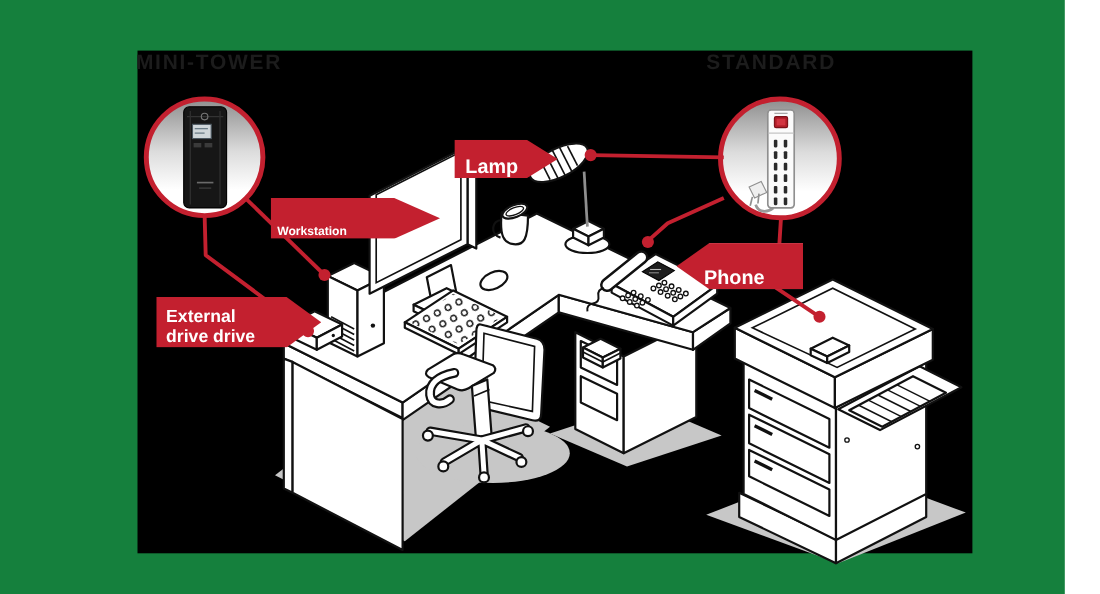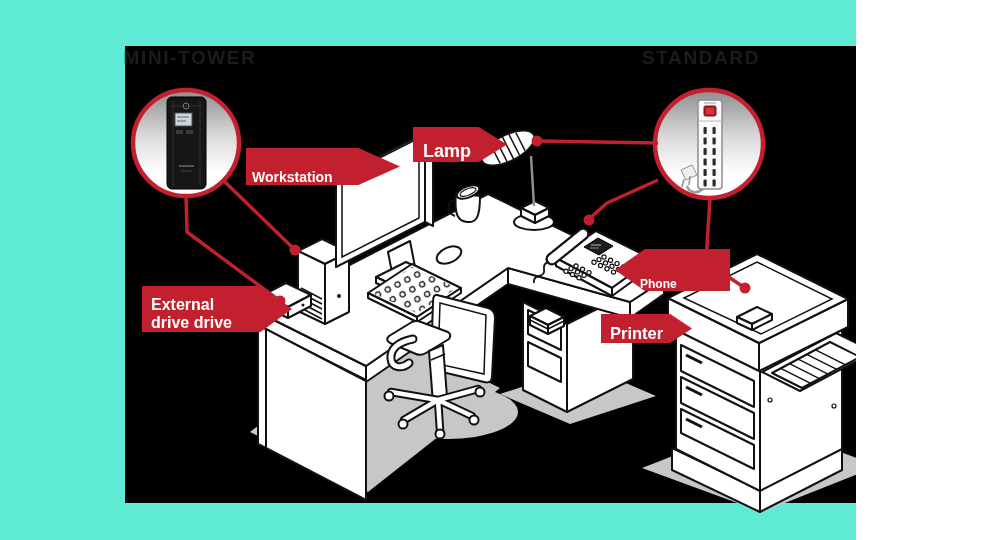--- a/index.html
+++ b/index.html
@@ -1,37 +1,37 @@
 <!DOCTYPE html>
 <html style="--accent: #c3202f;"><head>
 <meta charset="utf-8">
 <style>
   html,body{margin:0;padding:0;background:#ffffff;}
-  .stage{position:relative;width:856px;height:540px;background:#5eead4;overflow:hidden;
+  .stage{position:relative;width:968px;height:540px;background:#15803d;overflow:hidden;
          font-family:"Liberation Sans",sans-serif;}
   .black-panel{position:absolute;left:125px;top:46px;width:759px;height:457px;background:#000000;}
   .art{position:absolute;left:0;top:0;z-index:2;}
   
   .bigtitle{position:absolute;z-index:3;color:#1c1c1c;font-weight:bold;font-size:19px;
             letter-spacing:1.6px;line-height:1.08;text-align:center;width:190px;}
   .bigtitle.left{left:95px;top:48px;}
   .bigtitle.right{left:606px;top:48px;}
   
   .banner{position:absolute;z-index:4;background:var(--accent,#c3202f);color:#ffffff;
           font-weight:bold;display:flex;align-items:flex-end;white-space:nowrap;}
   .banner .txt{display:block;}
-  .b-workstation{left:246px;top:148px;width:148px;height:37px;font-size:14px;padding-left:6px;
+  .b-workstation{left:246px;top:180px;width:148px;height:37px;font-size:11px;padding-left:6px;
      clip-path:polygon(0 0,73% 0,100% 50%,73% 100%,0 100%);}
   .b-lamp{left:413px;top:127px;width:84px;height:35px;font-size:18px;padding-left:10px;
      clip-path:polygon(0 0,70% 0,100% 50%,70% 100%,0 100%);}
-  .b-phone{left:615px;top:221px;width:90px;height:42px;font-size:12px;padding-left:25px;
+  .b-phone{left:615px;top:221px;width:90px;height:42px;font-size:18px;padding-left:25px;
      clip-path:polygon(0 50%,26% 0,100% 0,100% 100%,26% 100%);
      filter:drop-shadow(1.5px 0 0 #fff) drop-shadow(-1.5px 0 0 #fff)
-            drop-shadow(0 1.5px 0 #fff) drop-shadow(0 -1.5px 0 #fff);margin-top:28px;}
-  .b-external{left:142px;top:286px;width:141px;height:46px;font-size:16px;line-height:1.13;
+            drop-shadow(0 1.5px 0 #fff) drop-shadow(0 -1.5px 0 #fff);}
+  .b-external{left:142px;top:270px;width:141px;height:46px;font-size:16px;line-height:1.13;
      padding-left:9px;clip-path:polygon(0 0,79% 0,100% 50%,79% 100%,0 100%);}
   .b-printer{left:601px;top:314px;width:82px;height:29px;font-size:16.5px;padding-left:9px;
      clip-path:polygon(0 0,76% 0,100% 50%,76% 100%,0 100%);
      filter:drop-shadow(1.5px 0 0 #fff) drop-shadow(-1.5px 0 0 #fff)
             drop-shadow(0 1.5px 0 #fff) drop-shadow(0 -1.5px 0 #fff);}
   
   .w{fill:#ffffff;stroke:#111111;stroke-width:2;stroke-linejoin:round;}
   .sh{fill:#c7c7c7;stroke:none;}
   .tl{stroke:#111111;stroke-width:1.5;fill:none;}
   .rl{stroke:var(--accent,#c3202f);stroke-width:3.5;fill:none;stroke-linejoin:round;}
@@ -307,16 +307,13 @@
   </div>
   <div class="banner b-phone">
     <span class="txt">Phone</span>
   </div>
   <div class="banner b-external">
     <span class="txt">
       <span style="display:block">External</span>
       <span style="display:block">drive drive</span>
     </span>
   </div>
-  <div class="banner b-printer">
-    <span class="txt">Printer</span>
-  </div>
 </div>
 
 </body></html>

